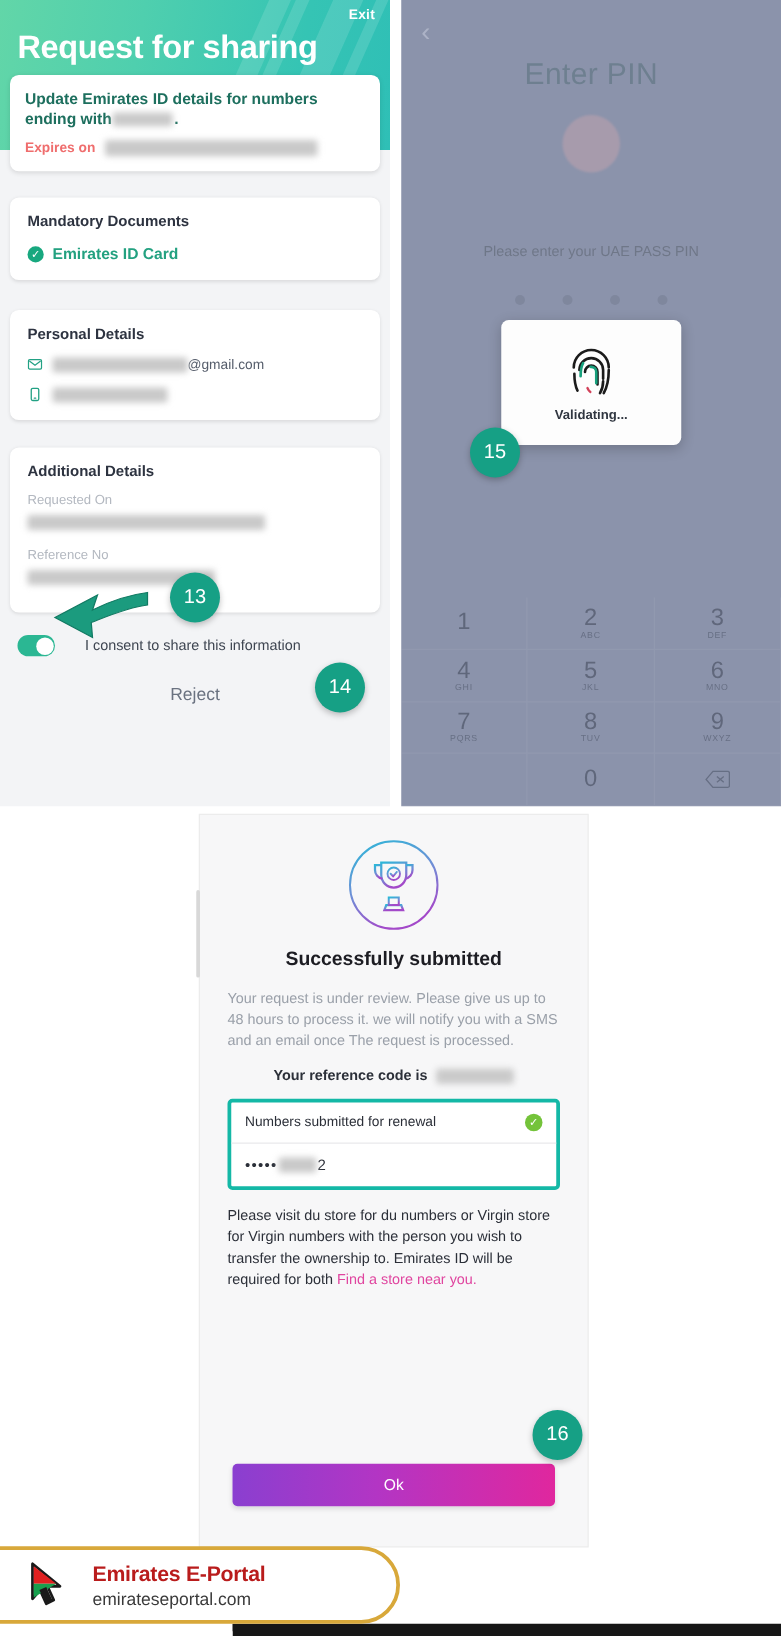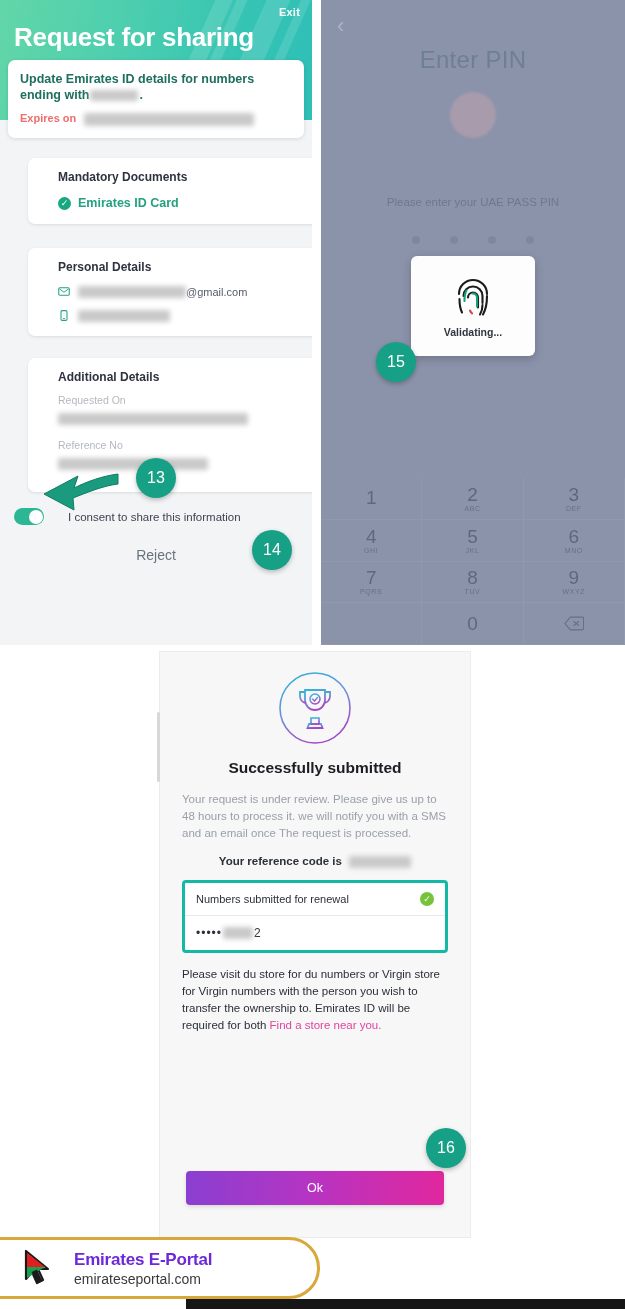--- a/index.html
+++ b/index.html
@@ -32,23 +32,22 @@
   .exit-btn {
     position: absolute; right: 12px; top: 6px;
     color: #ffffff; font-size: 11px; font-weight: bold;
     letter-spacing: .2px; cursor: pointer;
   }
   .share-title {
     position: absolute; left: 14px; top: 22px;
     color: #ffffff; font-size: 26px; font-weight: bold; letter-spacing: -.3px;
   }
   .card {
-    background: #ffffff; border-radius: 7px; margin: 0 8px 8px 20px;
+    background: #ffffff; border-radius: 7px; margin: 0 8px 8px 0;
     box-shadow: 0 1px 3px rgba(0,0,0,.10);
-    padding-left: 16px;
   }
   .card-notice {
     position: absolute; left: 8px; top: 60px; width: 296px;
     background: #ffffff; border-radius: 7px; padding: 11px 12px 12px 12px;
     box-shadow: 0 1px 4px rgba(0,0,0,.12);
   }
   .notice-title {
     color: #1d6f5e; font-size: 12.5px; font-weight: bold; line-height: 16px;
   }
   .blur { display:inline-block; background:#c9c9c9; border-radius:2px;
@@ -115,21 +114,21 @@
               width:46px; height:46px; border-radius:50%; background:#c9a5ae; opacity:.45;
               filter: blur(1px); }
   .pin-sub { position:absolute; top:196px; left:0; right:0; text-align:center;
              font-size:11.5px; color:#5d6572; opacity:.6; }
   .pin-dots { position:absolute; top:236px; left:0; right:0; display:flex;
               justify-content:center; gap:30px; opacity:.35; }
   .pin-dots span { width:8px; height:8px; border-radius:50%; background:#6a7286; }
 
   .validating {
     position:absolute; left:50%; top:256px; transform:translateX(-50%);
-    width:124px; height:100px; background:#fdfdfd; border-radius:6px;
+    width:144px; height:100px; background:#fdfdfd; border-radius:6px;
     box-shadow:0 3px 10px rgba(0,0,0,.2);
     display:flex; flex-direction:column; align-items:center; justify-content:center; gap:6px;
   }
   .validating .label { font-size:10.5px; color:#303640; font-weight:600; }
 
   .keypad { position:absolute; left:0; right:0; bottom:0; top:478px;
             display:grid; grid-template-columns:repeat(3,1fr); grid-template-rows:repeat(4,1fr);
             opacity:.55; }
   .key { display:flex; flex-direction:column; align-items:center; justify-content:center;
          color:#3d4455; border-right:1px solid rgba(255,255,255,.10);
@@ -163,21 +162,21 @@
             color:#ffffff; font-size:12.5px; display:flex; align-items:center; justify-content:center;
             cursor:pointer; box-shadow:0 2px 4px rgba(0,0,0,.12); }
 
   
   .footer { position:absolute; left:0; bottom:10px; width:330px; height:62px; }
   .footer-pill {
     position:absolute; left:-40px; top:0; width:360px; height:62px;
     background:#ffffff; border:3px solid #d8a83a; border-radius:31px;
   }
   .footer-inner { position:absolute; left:18px; top:10px; display:flex; align-items:center; gap:12px; }
-  .footer-text .l1 { font-size:17px; font-weight:bold; color:#6d28d9; line-height:20px; letter-spacing:-.2px; }
+  .footer-text .l1 { font-size:17px; font-weight:bold; color:#b91c1c; line-height:20px; letter-spacing:-.2px; }
   .footer-text .l2 { font-size:14px; color:#3a3a3a; line-height:18px; }
   .footer-strip { position:absolute; left:186px; bottom:0; right:0; height:10px; background:#161616; }
   .footer-strip2 { position:absolute; left:0; bottom:0; width:186px; height:4px; background:#ffffff; }
 </style>
 </head>
 <body>
 
 <div class="page">
 
   <div class="panel-share">

